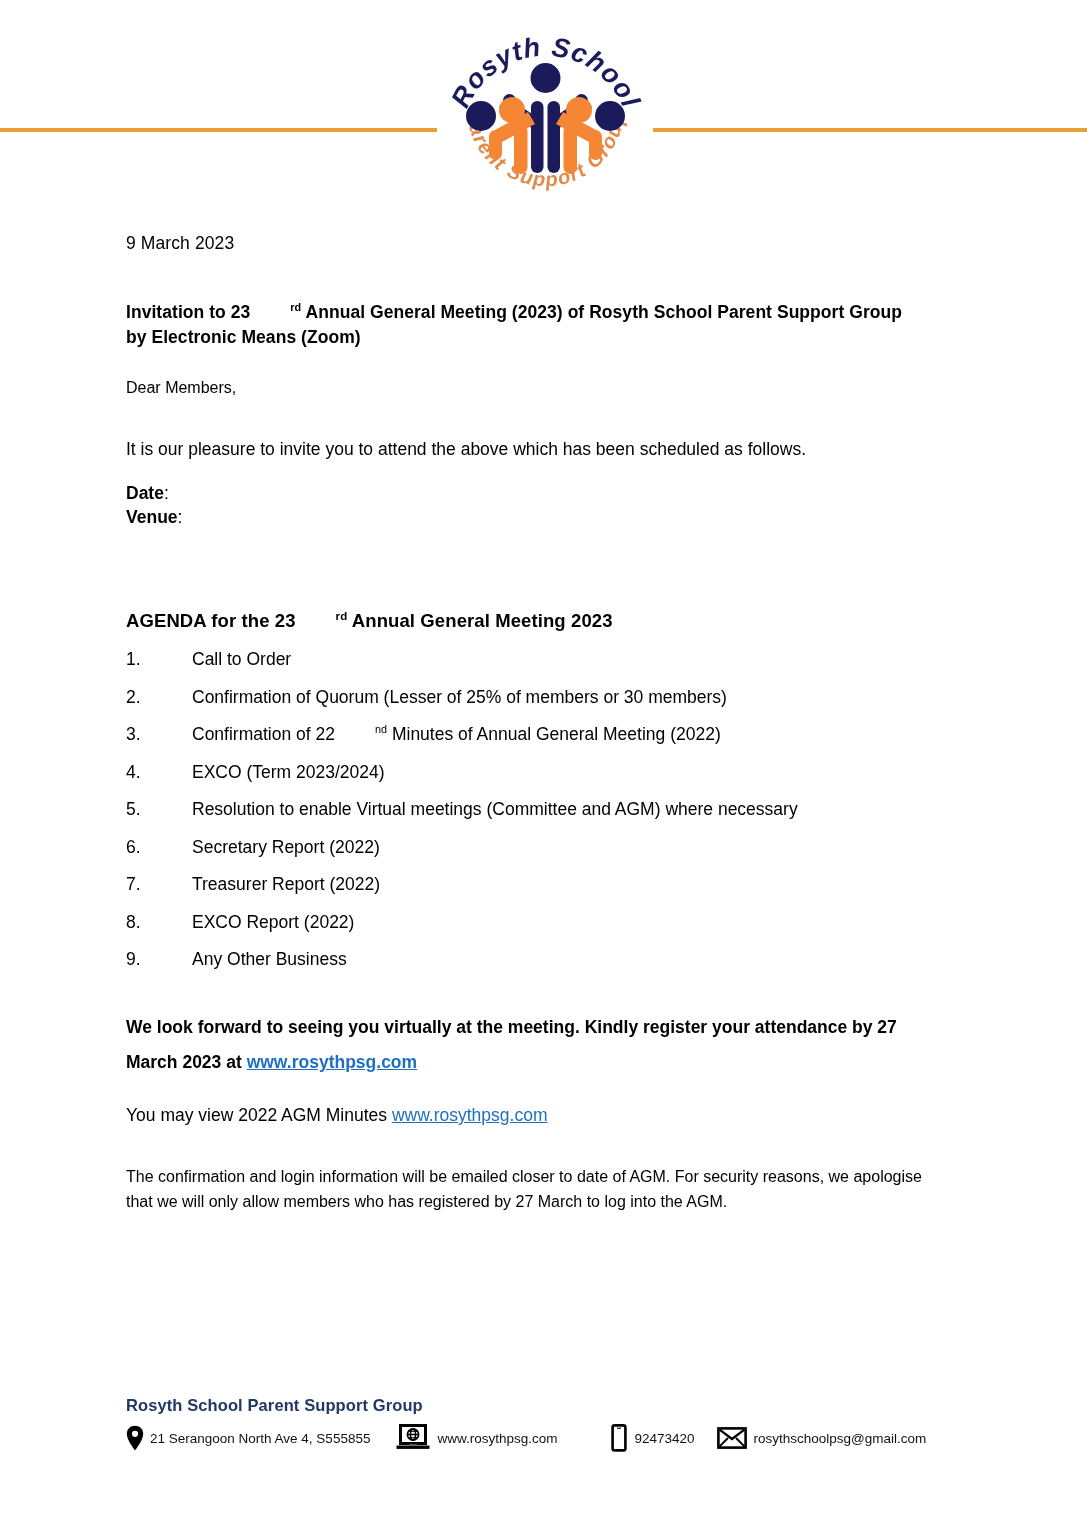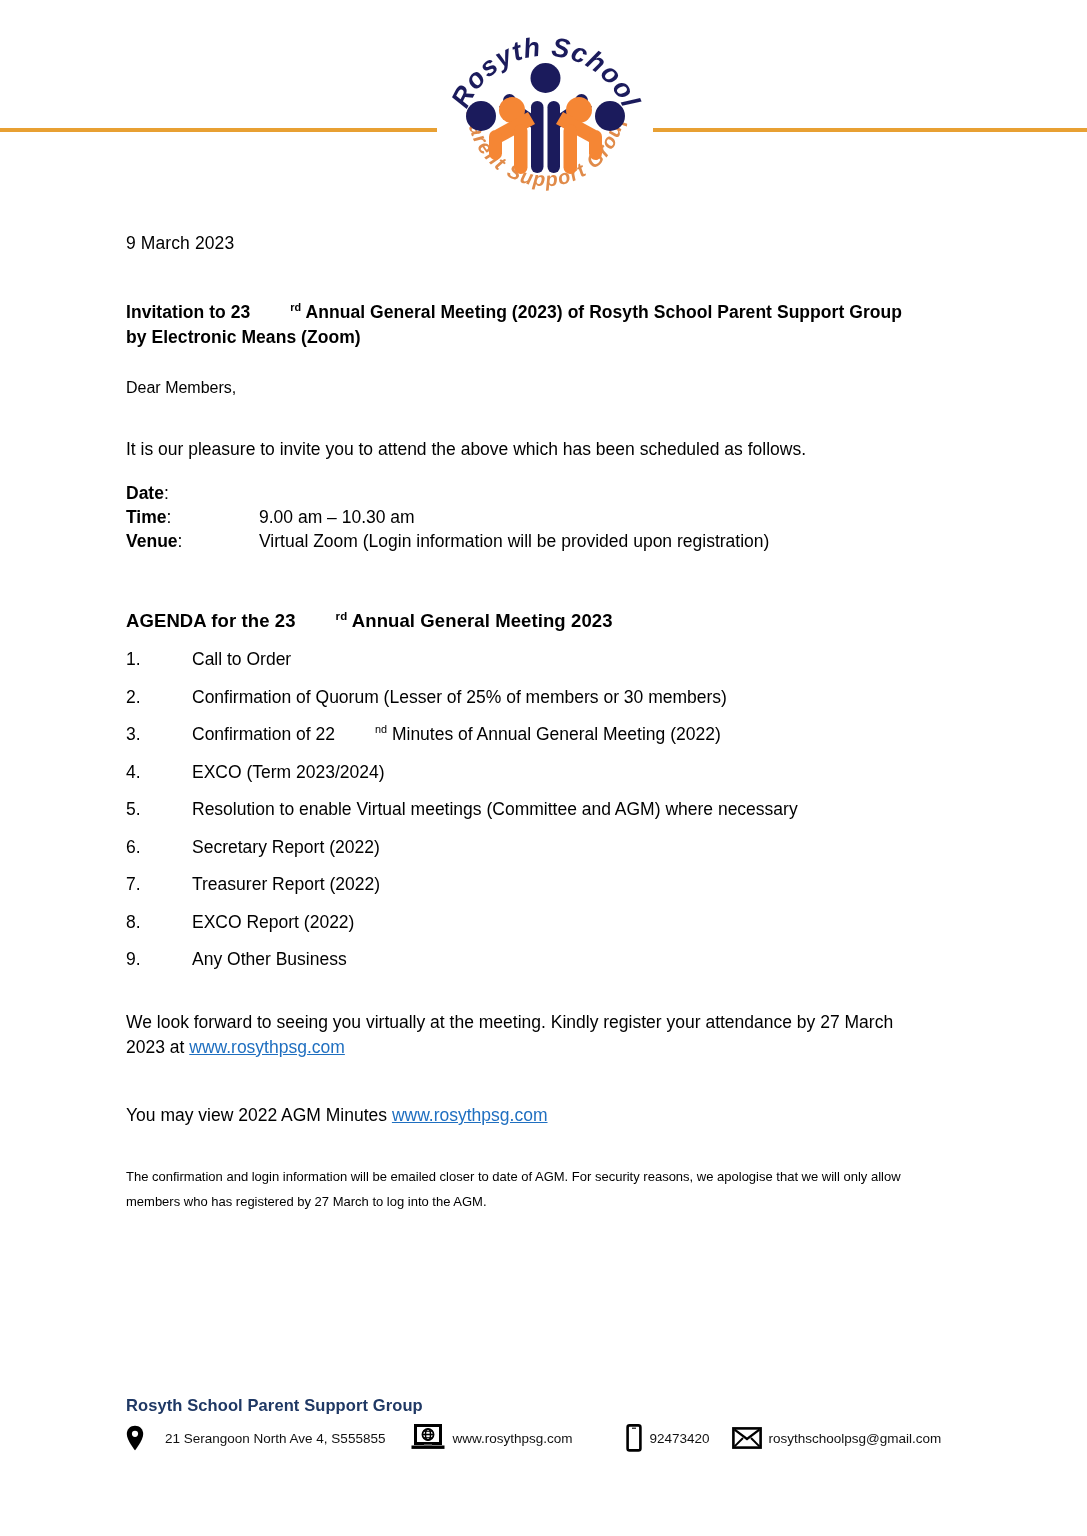--- a/index.html
+++ b/index.html
@@ -117,34 +117,35 @@
     line-height: 22px;
   }
   .agenda-num { width: 66px; flex: 0 0 66px; }
   .agenda-text { flex: 1 1 auto; }
 
   .closing-1 {
     position: absolute;
     top: 1010px;
     width: 810px;
     font-size: 17.5px;
-    line-height: 25px;
+    line-height: 35px;
+    font-weight: bold;
   }
   .closing-2 {
     position: absolute;
     top: 1103px;
     width: 810px;
     font-size: 17.5px;
     line-height: 25px;
   }
   .closing-3 {
     position: absolute;
     top: 1164px;
     width: 812px;
-    font-size: 13px;
+    font-size: 16px;
     line-height: 25px;
   }
 
   a.weblink {
     color: #1F6FC0;
     text-decoration: underline;
   }
 
   sup { font-size: .62em; vertical-align: super; line-height: 0; margin-left: 40px; }
 
@@ -241,26 +242,21 @@
 
   <div class="salutation">Dear Members,</div>
 
   <div class="intro">It is our pleasure to invite you to attend the above which has been scheduled as follows.</div>
 
   <div class="details">
     <div class="details-row">
       <div class="details-label"><span>Date</span><span class="colon">:</span></div>
     </div>
     <div class="details-row">
-      <div class="details-label"><span>Time</span><span class="colon">:</span></div>
-      <div class="details-value">9.00 am – 10.30 am</div>
-    </div>
-    <div class="details-row">
       <div class="details-label"><span>Venue</span><span class="colon">:</span></div>
-      <div class="details-value">Virtual Zoom (Login information will be provided upon registration)</div>
     </div>
   </div>
 
   <div class="agenda-heading">
     <span>AGENDA for the 23</span><sup>rd</sup><span> Annual General Meeting 2023</span>
   </div>
 
   <div class="agenda-list">
     <div class="agenda-item">
       <div class="agenda-num">1.</div>
@@ -317,21 +313,21 @@
 
   <div class="footer-row">
 
     <div class="footer-item gap-addr">
       <span class="f-icon">
         <svg width="18" height="26" viewBox="0 0 18 26" xmlns="http://www.w3.org/2000/svg">
           <path d="M9 0.8 C4.3 0.8 0.8 4.3 0.8 8.9 C0.8 15.2 9 25.3 9 25.3 C9 25.3 17.2 15.2 17.2 8.9 C17.2 4.3 13.7 0.8 9 0.8 Z" fill="#000000"></path>
           <circle cx="9" cy="8.8" r="3.1" fill="#ffffff"></circle>
         </svg>
       </span>
-      <span class="f-text" style="margin-left:21px;">21 Serangoon North Ave 4, S555855</span>
+      <span class="f-text" style="margin-left:6px;">21 Serangoon North Ave 4, S555855</span>
     </div>
 
     <div class="footer-item gap-web">
       <span class="f-icon">
         <svg width="34" height="28" viewBox="0 0 34 28" xmlns="http://www.w3.org/2000/svg">
           <rect x="4.5" y="1.5" width="25" height="18" fill="#ffffff" stroke="#000000" stroke-width="3"></rect>
           <circle cx="17" cy="10.5" r="5.6" fill="none" stroke="#000000" stroke-width="1.7"></circle>
           <ellipse cx="17" cy="10.5" rx="2.5" ry="5.6" fill="none" stroke="#000000" stroke-width="1.5"></ellipse>
           <line x1="11.4" y1="10.5" x2="22.6" y2="10.5" stroke="#000000" stroke-width="1.5"></line>
           <line x1="12.2" y1="7.2" x2="21.8" y2="7.2" stroke="#000000" stroke-width="1.2"></line>

